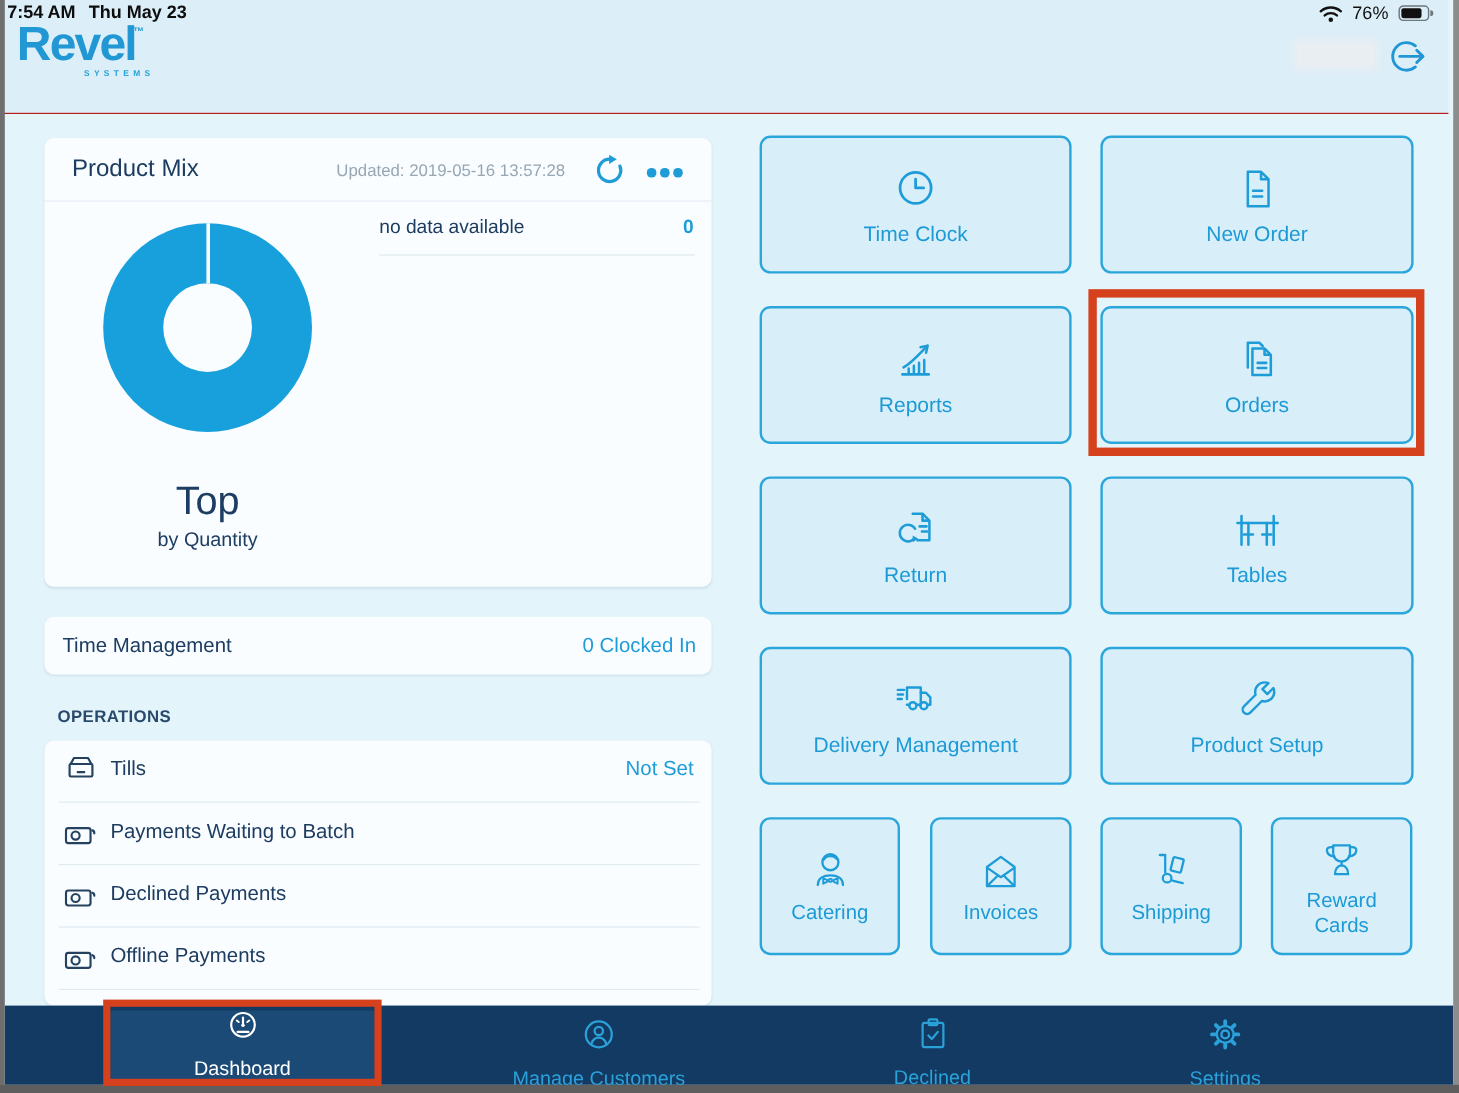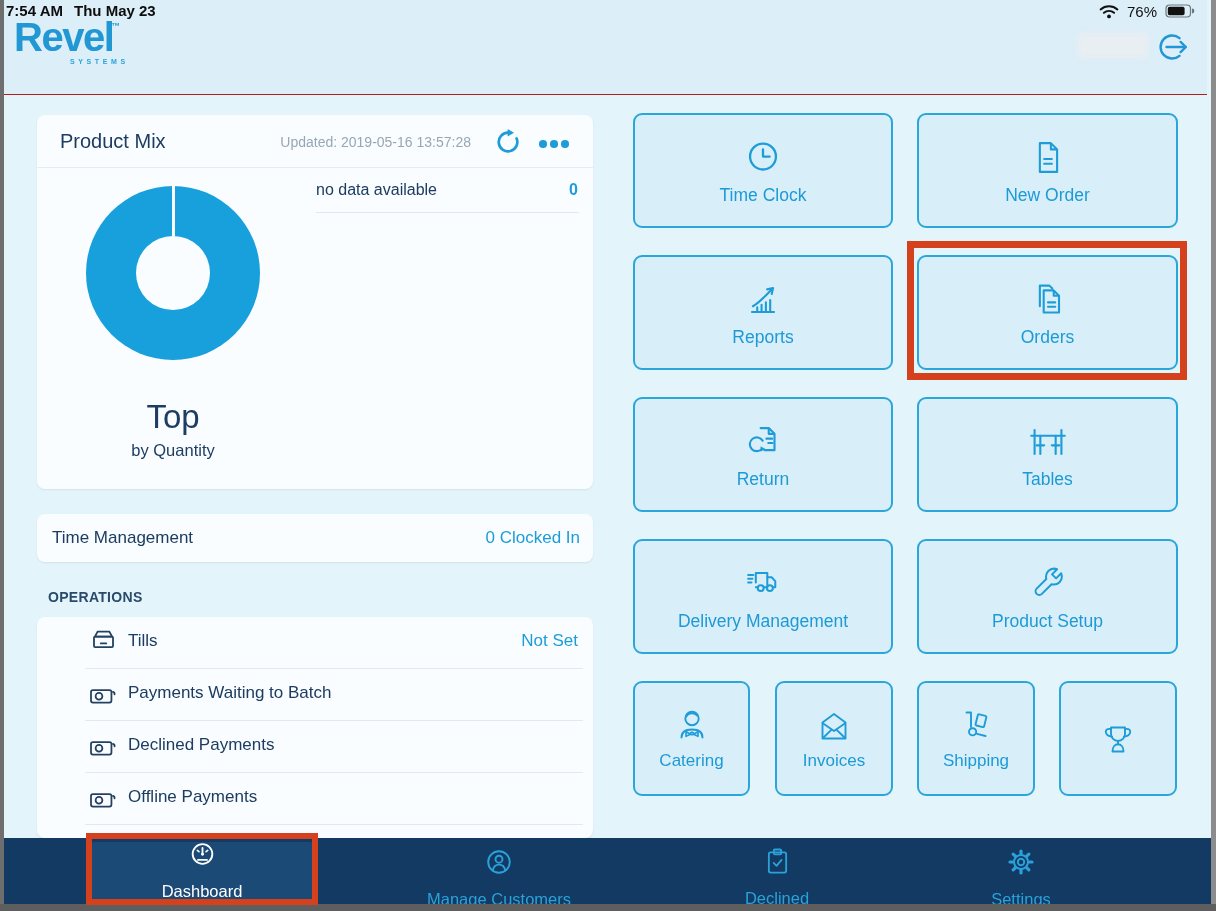--- a/index.html
+++ b/index.html
@@ -16,21 +16,21 @@
   .status-date{left:74px;top:2px;font-size:15px;font-weight:700;color:#0d0d0e;}
   .status-right{right:12px;top:2px;display:flex;align-items:center;gap:8px;height:18px;}
   .battery-pct{font-size:15px;color:#111;}
   .brand{left:10px;top:21px;width:130px;height:50px;}
   .brand-name{position:absolute;left:4px;top:-6px;font-size:40px;font-weight:700;letter-spacing:-1.5px;color:#2197d4;}
   .brand-tm{position:absolute;left:101px;top:0px;font-size:9px;color:#2197d4;font-weight:700;}
   .brand-sub{position:absolute;left:60px;top:37px;font-size:7px;font-weight:700;letter-spacing:3.6px;color:#2aa3da;}
   .redacted{left:1078px;top:33px;width:70px;height:25px;background:#e9eef2;border-radius:3px;filter:blur(3px);}
   .logout{left:1156px;top:30px;width:34px;height:34px;cursor:pointer;}
   
-  .card{background:#f9fdff;border-radius:8px;box-shadow:0 1px 2px rgba(40,80,110,.10);padding-left:36px;}
+  .card{background:#f9fdff;border-radius:8px;box-shadow:0 1px 2px rgba(40,80,110,.10);}
   .pm-card{left:37px;top:115px;width:556px;height:374px;}
   .pm-header{position:absolute;left:0;top:0;width:100%;height:53px;border-bottom:1px solid #e4edf3;}
   .pm-title{position:absolute;left:23px;top:15px;font-size:20px;color:#1d3c60;}
   .pm-updated{position:absolute;right:122px;top:19px;font-size:14px;color:#97a7b4;}
   .pm-refresh{position:absolute;left:458px;top:13px;width:26px;height:27px;cursor:pointer;}
   .pm-more{position:absolute;left:502px;top:25px;display:flex;gap:3.5px;cursor:pointer;}
   .pm-more .dot{width:7.5px;height:7.5px;border-radius:50%;background:#1e9cd8;}
   .donut{position:absolute;left:49px;top:71px;width:174px;height:174px;border-radius:50%;background:#18a0dc;}
   .donut-hole{position:absolute;left:50px;top:50px;width:74px;height:74px;border-radius:50%;background:#f9fdff;}
   .donut-gap{position:absolute;left:85.5px;top:0;width:3px;height:50px;background:#f9fdff;}
@@ -315,20 +315,21 @@
   <div class="tile" style="left:1059px;top:681px;width:118px;height:115px">
     <span>
       <svg width="40" height="40" viewBox="0 0 40 40">
         <path d="M13 8.5 H27 V15 a7 7 0 0 1 -14 0 Z" fill="none" stroke="#1e9cd8" stroke-width="1.9" stroke-linejoin="round"></path>
         <path d="M13 10 c-3.8 -0.6 -5.6 0.8 -5.2 3.2 0.4 2.6 2.6 4.2 6.2 4.4" fill="none" stroke="#1e9cd8" stroke-width="1.9" stroke-linecap="round"></path>
         <path d="M27 10 c3.8 -0.6 5.6 0.8 5.2 3.2 -0.4 2.6 -2.6 4.2 -6.2 4.4" fill="none" stroke="#1e9cd8" stroke-width="1.9" stroke-linecap="round"></path>
         <path d="M20 22 v3.2" stroke="#1e9cd8" stroke-width="1.9" stroke-linecap="round" fill="none"></path>
         <path d="M14.5 32.5 c0 -4.2 2.3 -7.3 5.5 -7.3 s5.5 3.1 5.5 7.3 z" fill="none" stroke="#1e9cd8" stroke-width="1.9" stroke-linejoin="round"></path>
       </svg>
     </span>
+    <span class="tile-label" style="font-size:17px">Reward Cards</span>
   </div>
 
   <div class="abs nav">
     <div class="nav-item active" style="left:88px;top:4px;width:220px;height:58px;justify-content:center">
       <span>
         <svg width="27" height="27" viewBox="0 0 28 28">
           <circle cx="14" cy="13.5" r="10.2" fill="none" stroke="#ffffff" stroke-width="1.9"></circle>
           <path d="M14 13.8 V7.2" stroke="#ffffff" stroke-width="1.9" stroke-linecap="round" fill="none"></path>
           <circle cx="14" cy="13.8" r="1.5" fill="#ffffff"></circle>
           <path d="M8.6 9.8 l1.7 1.3 M19.4 9.8 l-1.7 1.3" stroke="#ffffff" stroke-width="1.7" stroke-linecap="round" fill="none"></path>

